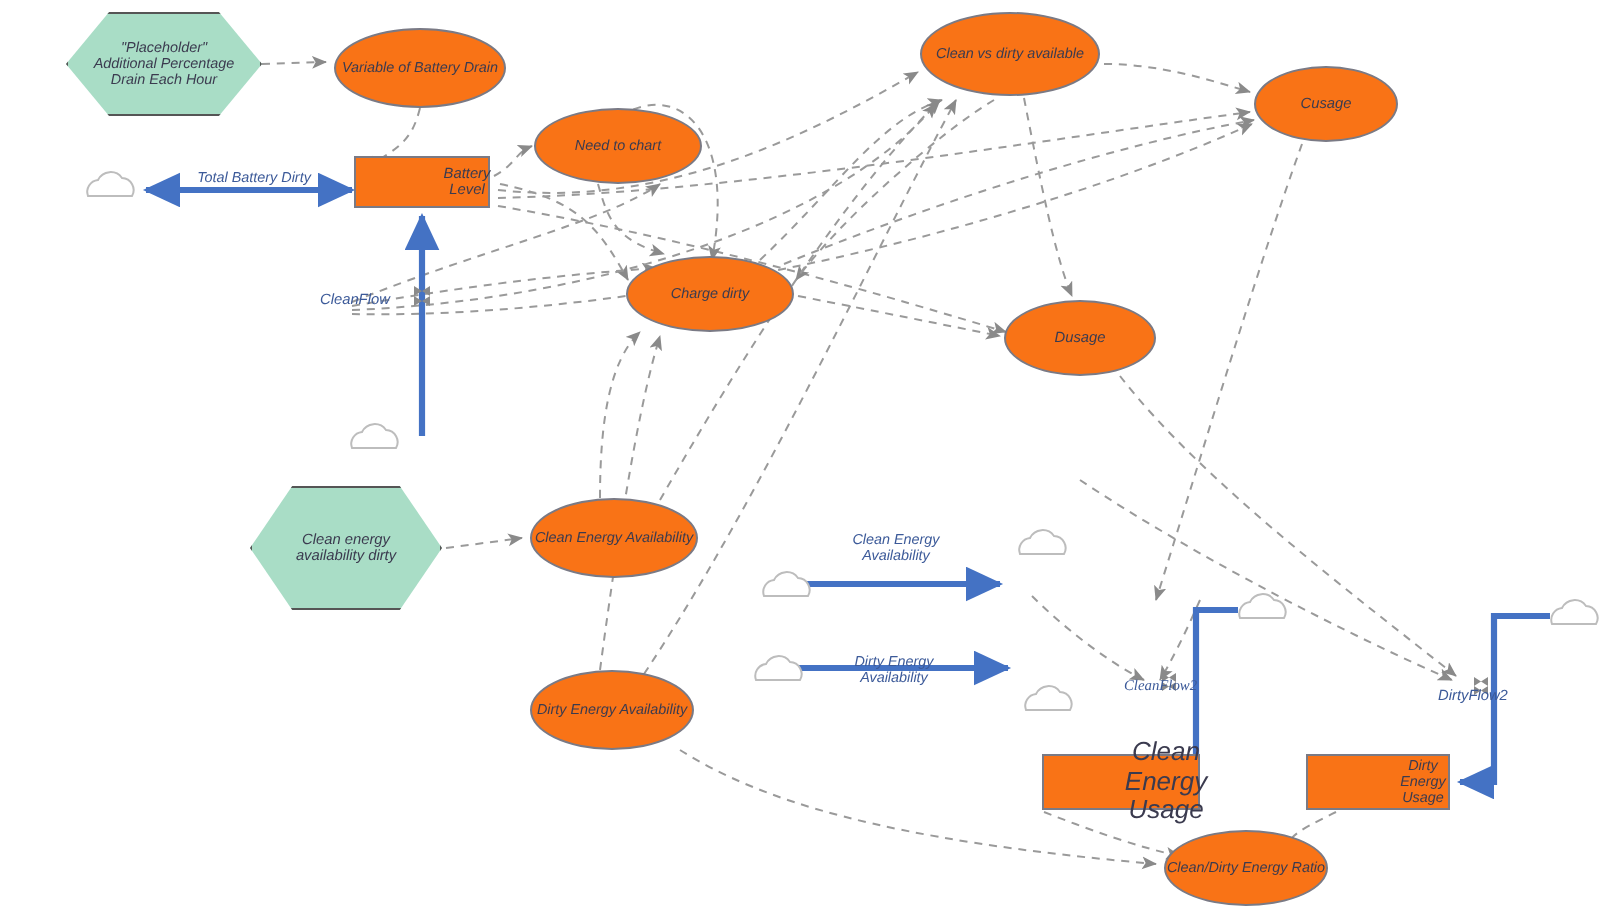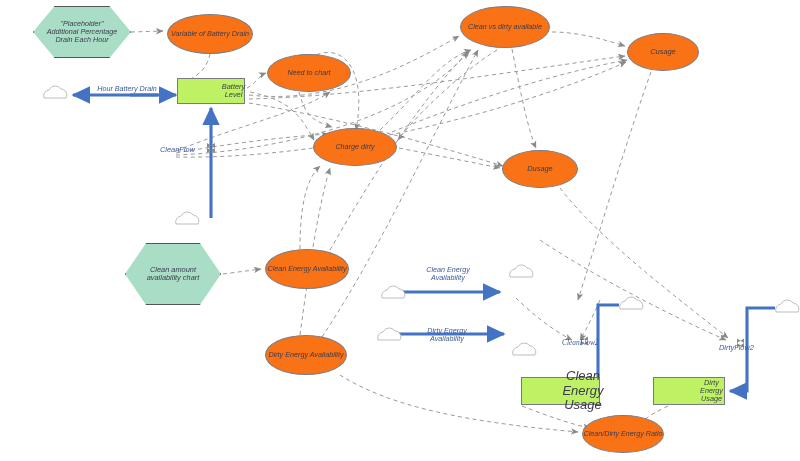--- a/index.html
+++ b/index.html
@@ -4,21 +4,21 @@
 <style>
   html,body{margin:0;padding:0;background:#ffffff;}
   body{width:800px;height:461px;overflow:hidden;
        font-family:"Liberation Sans",sans-serif;}
   #canvas{position:relative;width:800px;height:461px;background:#ffffff;}
   svg#links{position:absolute;left:0;top:0;width:800px;height:461px;}
   .node{position:absolute;box-sizing:border-box;display:flex;align-items:center;
         justify-content:center;text-align:center;color:#3b3b4f;
         font-style:italic;line-height:1.12;}
   .ellipse{background:#f97316;border:1.2px solid #7a7a85;border-radius:50%;}
-  .stock{background:#bef264;border:1.3px solid #7a7a85;padding-left:45px;}
+  .stock{background:#f97316;border:1.3px solid #7a7a85;padding-left:45px;}
   .hexagon{background:#a9ddc6;border:1.3px solid #555;
            clip-path:polygon(22% 0%,78% 0%,100% 50%,78% 100%,22% 100%,0% 50%);}
   .hexwrap{position:absolute;}
   .flowlabel{position:absolute;color:#3c5a99;font-style:italic;text-align:center;
              line-height:1.15;white-space:nowrap;}
 </style>
 </head>
 <body>
 
 <div id="canvas">
@@ -106,21 +106,21 @@
   </svg>
 
   <div class="hexwrap" style="left:33px;top:6px;width:98px;height:52px;">
     <div class="hexagon node" style="position:absolute;left:0;top:0;width:98px;height:52px;font-size:7.2px;padding:0 12px;">
       <span>"Placeholder" Additional Percentage Drain Each Hour</span>
     </div>
   </div>
 
   <div class="hexwrap" style="left:125px;top:243px;width:96px;height:62px;">
     <div class="hexagon node" style="position:absolute;left:0;top:0;width:96px;height:62px;font-size:7.4px;padding:0 12px;">
-      <span>Clean amount availability chart</span>
+      <span>Clean energy availability dirty</span>
     </div>
   </div>
 
   <div class="node ellipse" style="left:167px;top:14px;width:86px;height:40px;font-size:7.2px;">
     <span>Variable of Battery Drain</span>
   </div>
 
   <div class="node ellipse" style="left:267px;top:54px;width:84px;height:38px;font-size:7.2px;">
     <span>Need to chart</span>
   </div>
@@ -159,21 +159,21 @@
 
   <div class="node stock" style="left:505px;top:377px;width:79px;height:28px;font-size:13px;margin-left:16px;">
     <span>Clean Energy Usage</span>
   </div>
 
   <div class="node stock" style="left:653px;top:377px;width:72px;height:28px;font-size:7.2px;">
     <span>Dirty Energy Usage</span>
   </div>
 
   <div class="flowlabel" style="left:90px;top:85px;width:74px;font-size:7.2px;">
-    <span>Hour Battery Drain</span>
+    <span>Total Battery Dirty</span>
   </div>
 
   <div class="flowlabel" style="left:160px;top:146px;font-size:7.4px;">
     <span>CleanFlow</span>
   </div>
 
   <div class="flowlabel" style="left:418px;top:266px;width:60px;white-space:normal;font-size:7.2px;">
     <span>Clean Energy Availability</span>
   </div>
 

